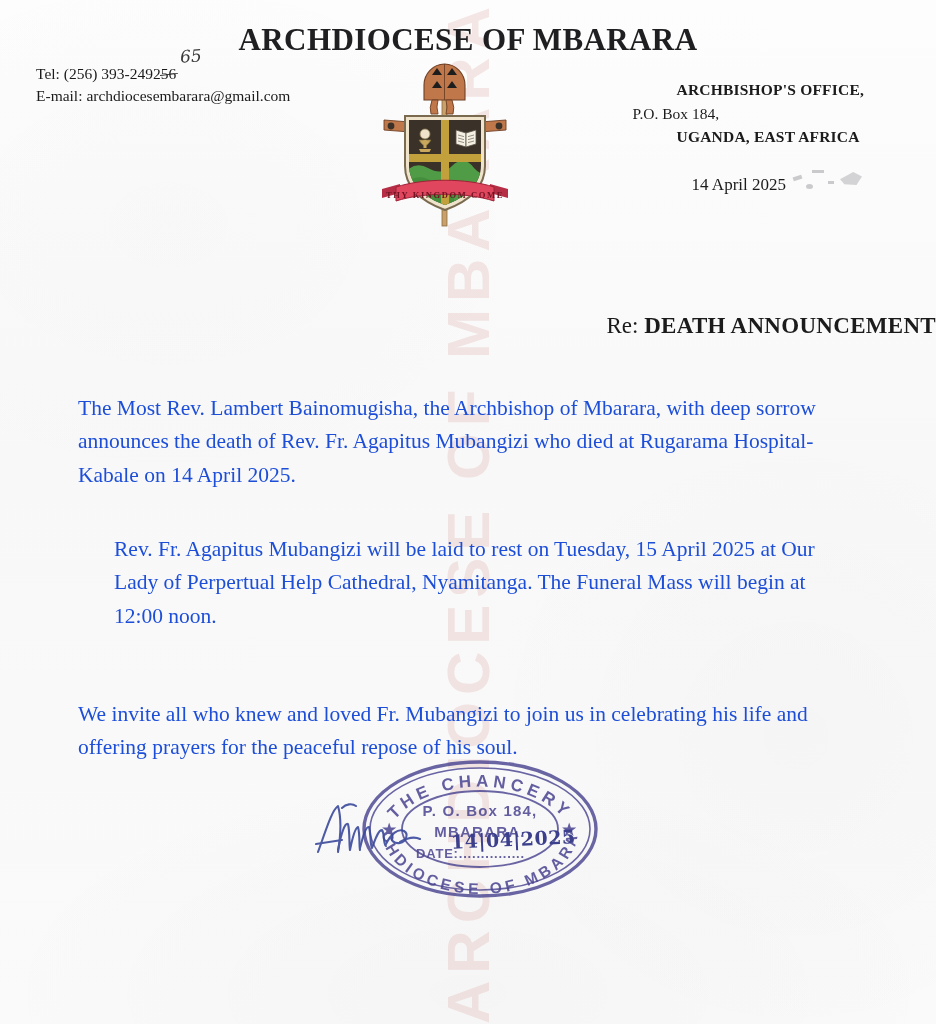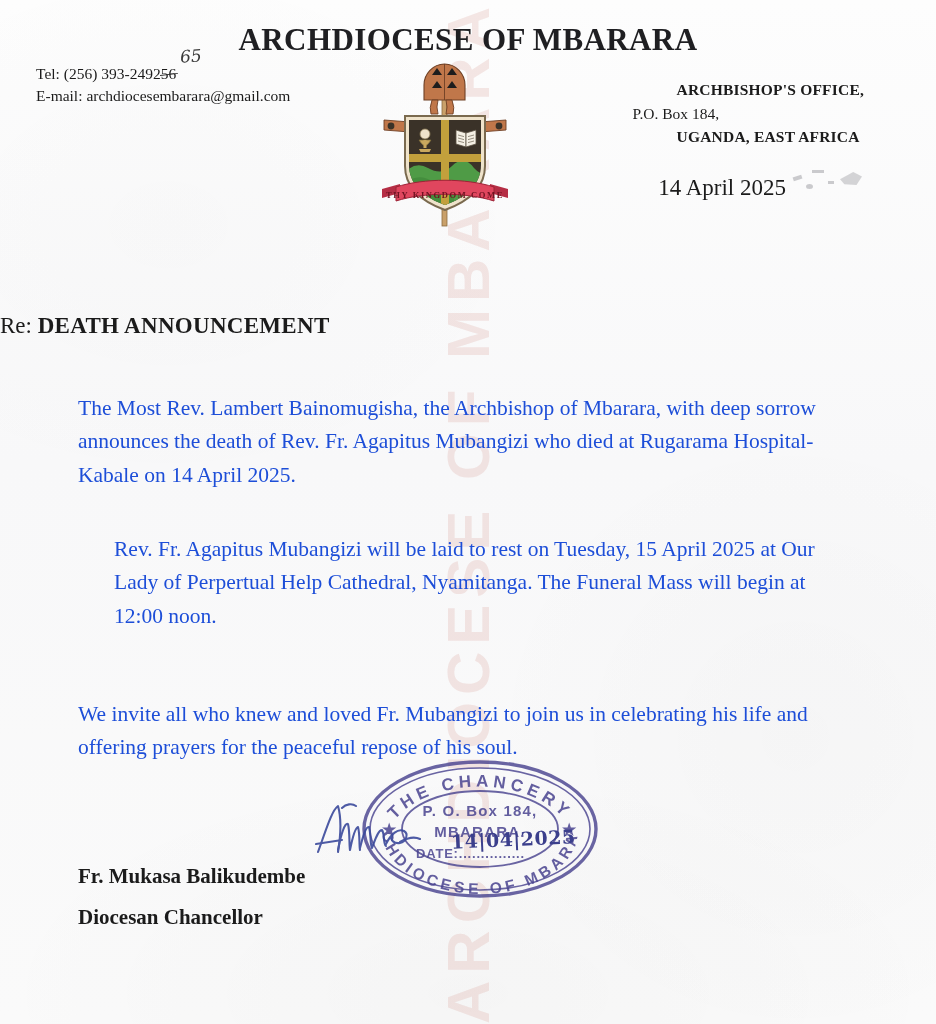--- a/index.html
+++ b/index.html
@@ -104,21 +104,21 @@
     line-height: 1.52;
     text-align: left;
     z-index: 3;
   }
   #office-block .bold { font-weight: bold; letter-spacing: 0.2px; margin-left: 44px; }
 
   #letter-date {
     position: absolute;
     right: 150px;
     top: 175px;
-    font-size: 23px;
+    font-size: 17px;
     z-index: 3;
   }
 
   
   .smudge {
     position: absolute;
     background: #b9b9bd;
     opacity: 0.75;
     z-index: 2;
     pointer-events: none;
@@ -133,21 +133,21 @@
     height: 170px;
     z-index: 3;
   }
 
   
   #subject-line {
     position: absolute;
     top: 313px;
     left: 0;
     width: 936px;
-    text-align: left;
+    text-align: right;
     font-size: 23px;
     z-index: 3;
   }
   #subject-line .re { font-weight: normal; }
   #subject-line .subject { font-weight: bold; letter-spacing: 0.3px; }
 
   .body-para {
     position: absolute;
     left: 78px;
     width: 742px;
@@ -334,18 +334,14 @@
       <path d="M6 52 C14 30 20 10 26 6 C30 20 28 40 26 52"></path>
       <path d="M4 44 L30 40"></path>
       <path d="M26 50 C29 34 33 22 36 24 C38 32 37 44 38 50 C40 40 43 28 46 27 C48 34 47 44 48 50"></path>
       <path d="M48 48 C51 36 54 26 57 27 C59 34 58 44 60 48 C63 40 66 30 70 30 C73 34 71 44 74 46"></path>
       <path d="M74 44 C79 34 86 28 92 31 C97 34 94 42 88 43 C82 44 78 40 80 36"></path>
       <path d="M88 42 C95 38 102 36 108 39"></path>
       <path d="M30 8 C34 4 40 3 44 6"></path>
     </g>
   </svg>
 
-  <div id="signature-block">
-    <div>Fr. Mukasa Balikudembe</div>
-    <div>Diocesan Chancellor</div>
-  </div>
 
 </div>
 
 </body></html>

